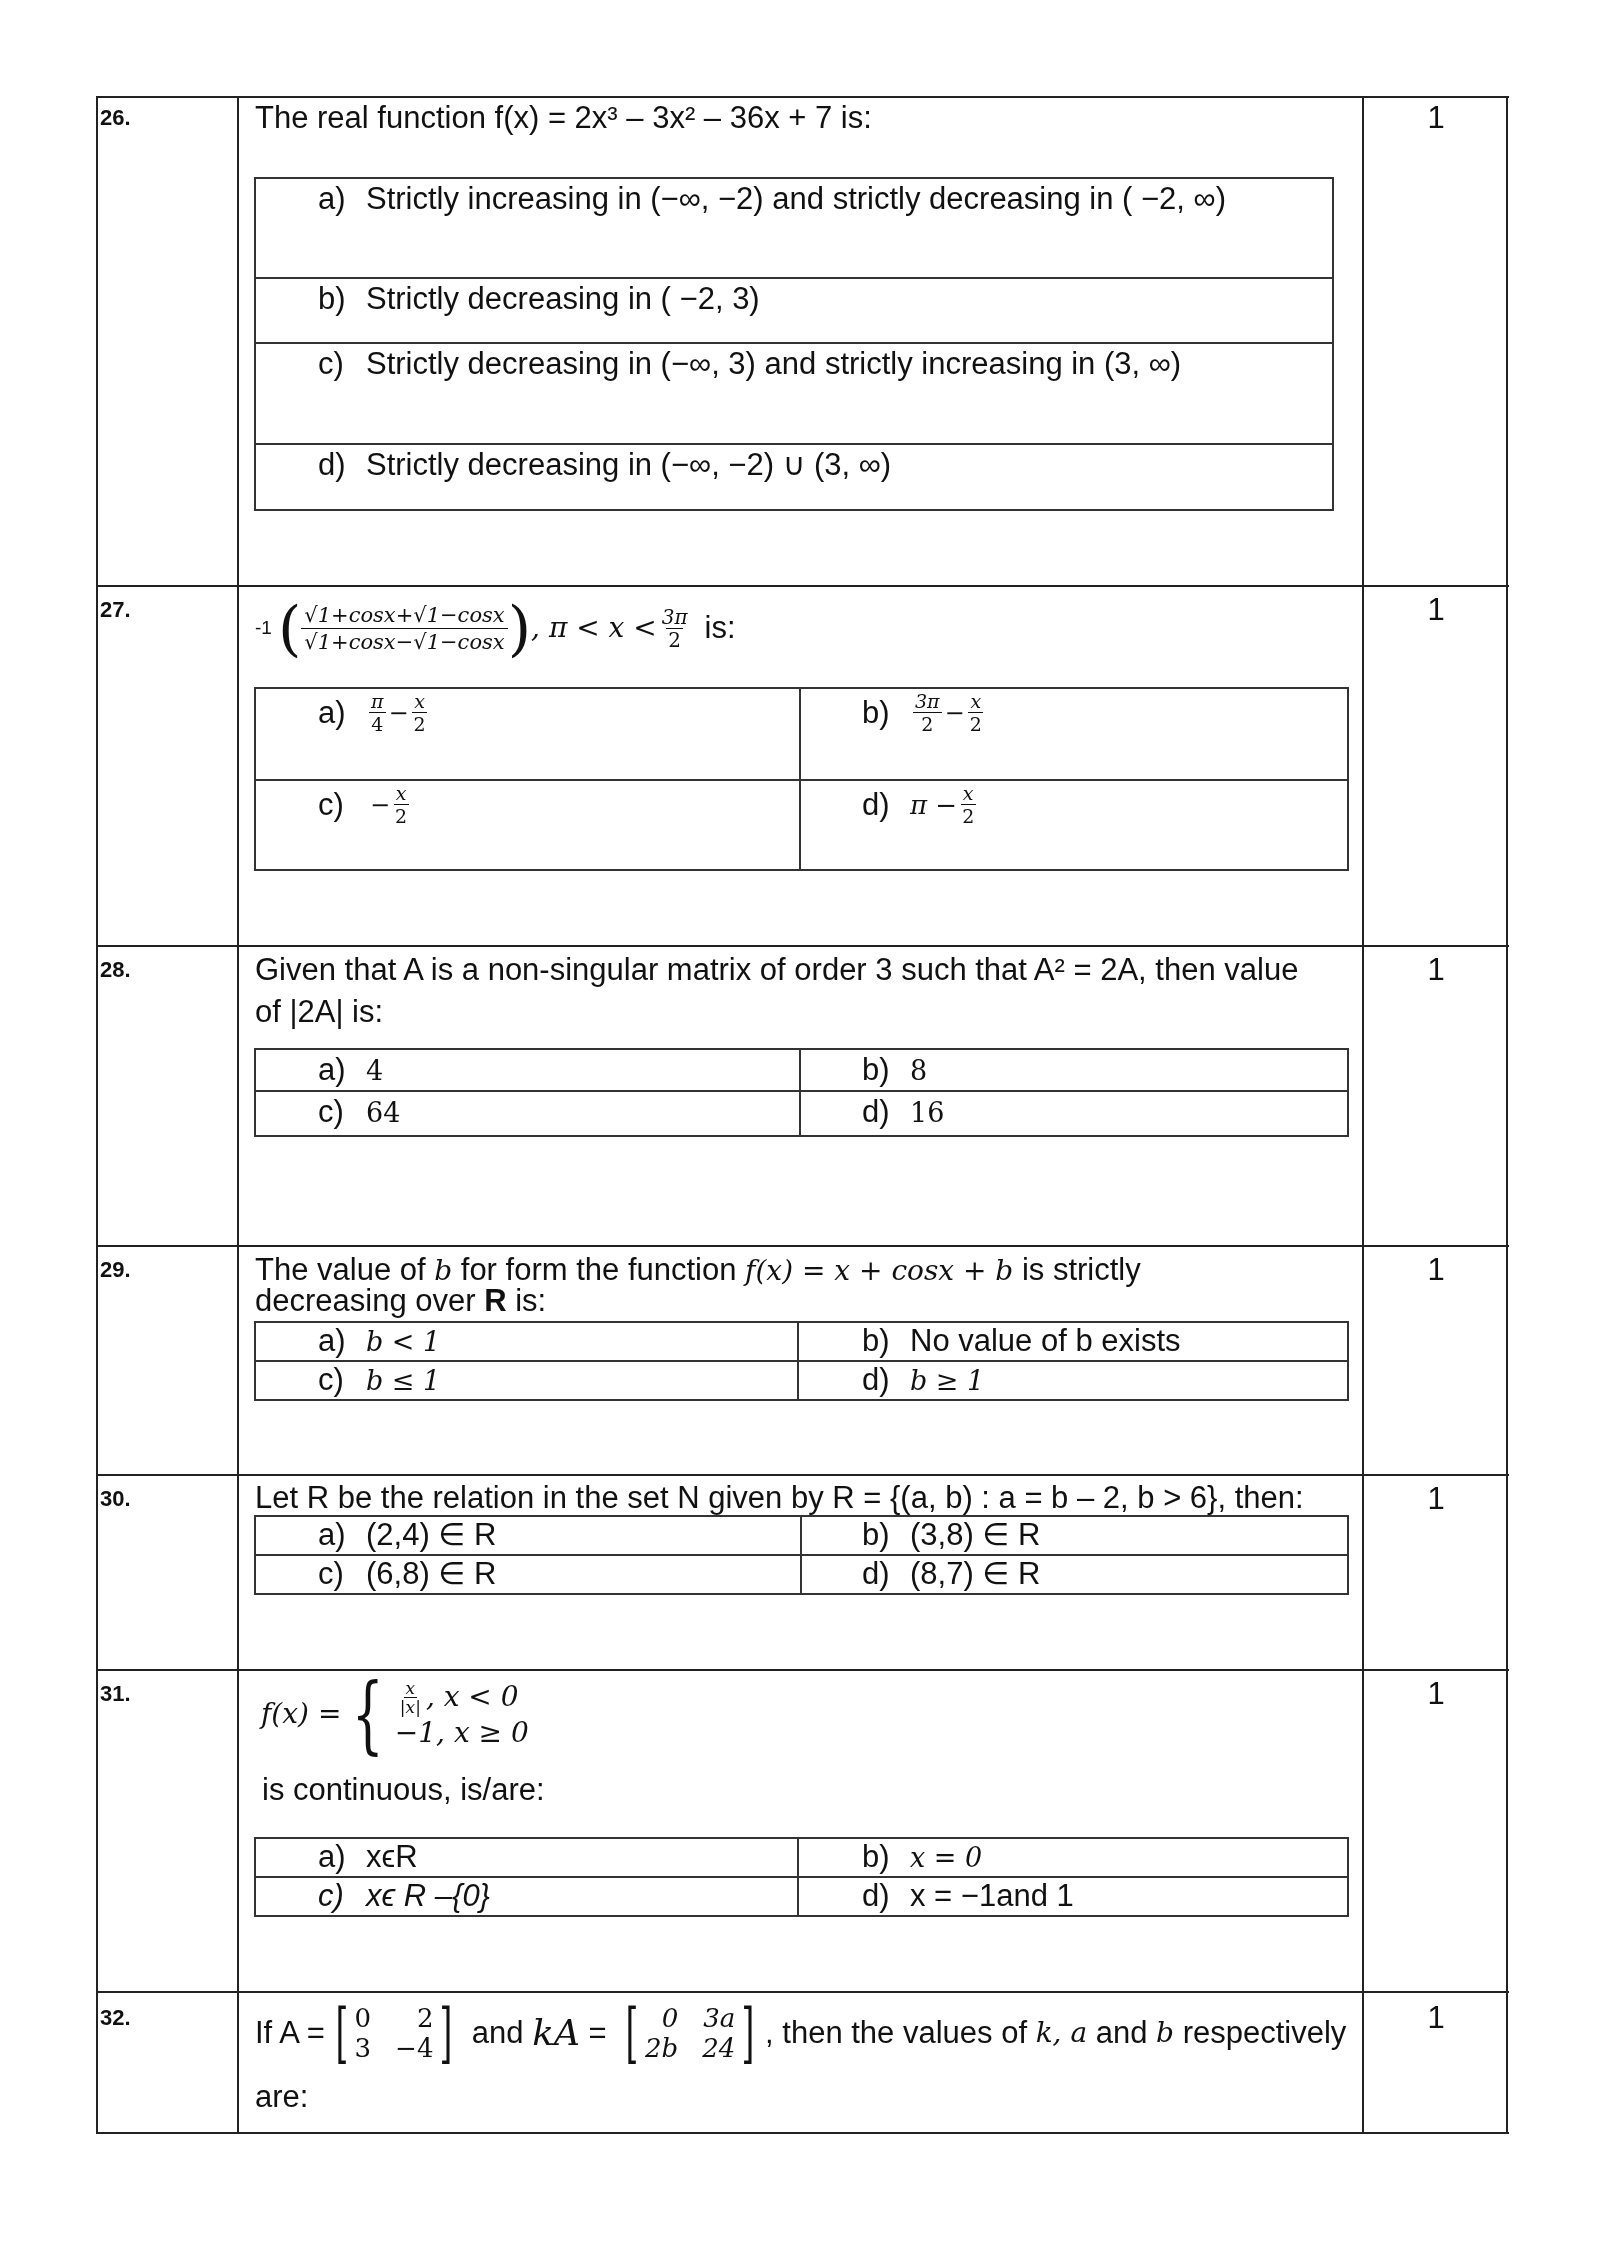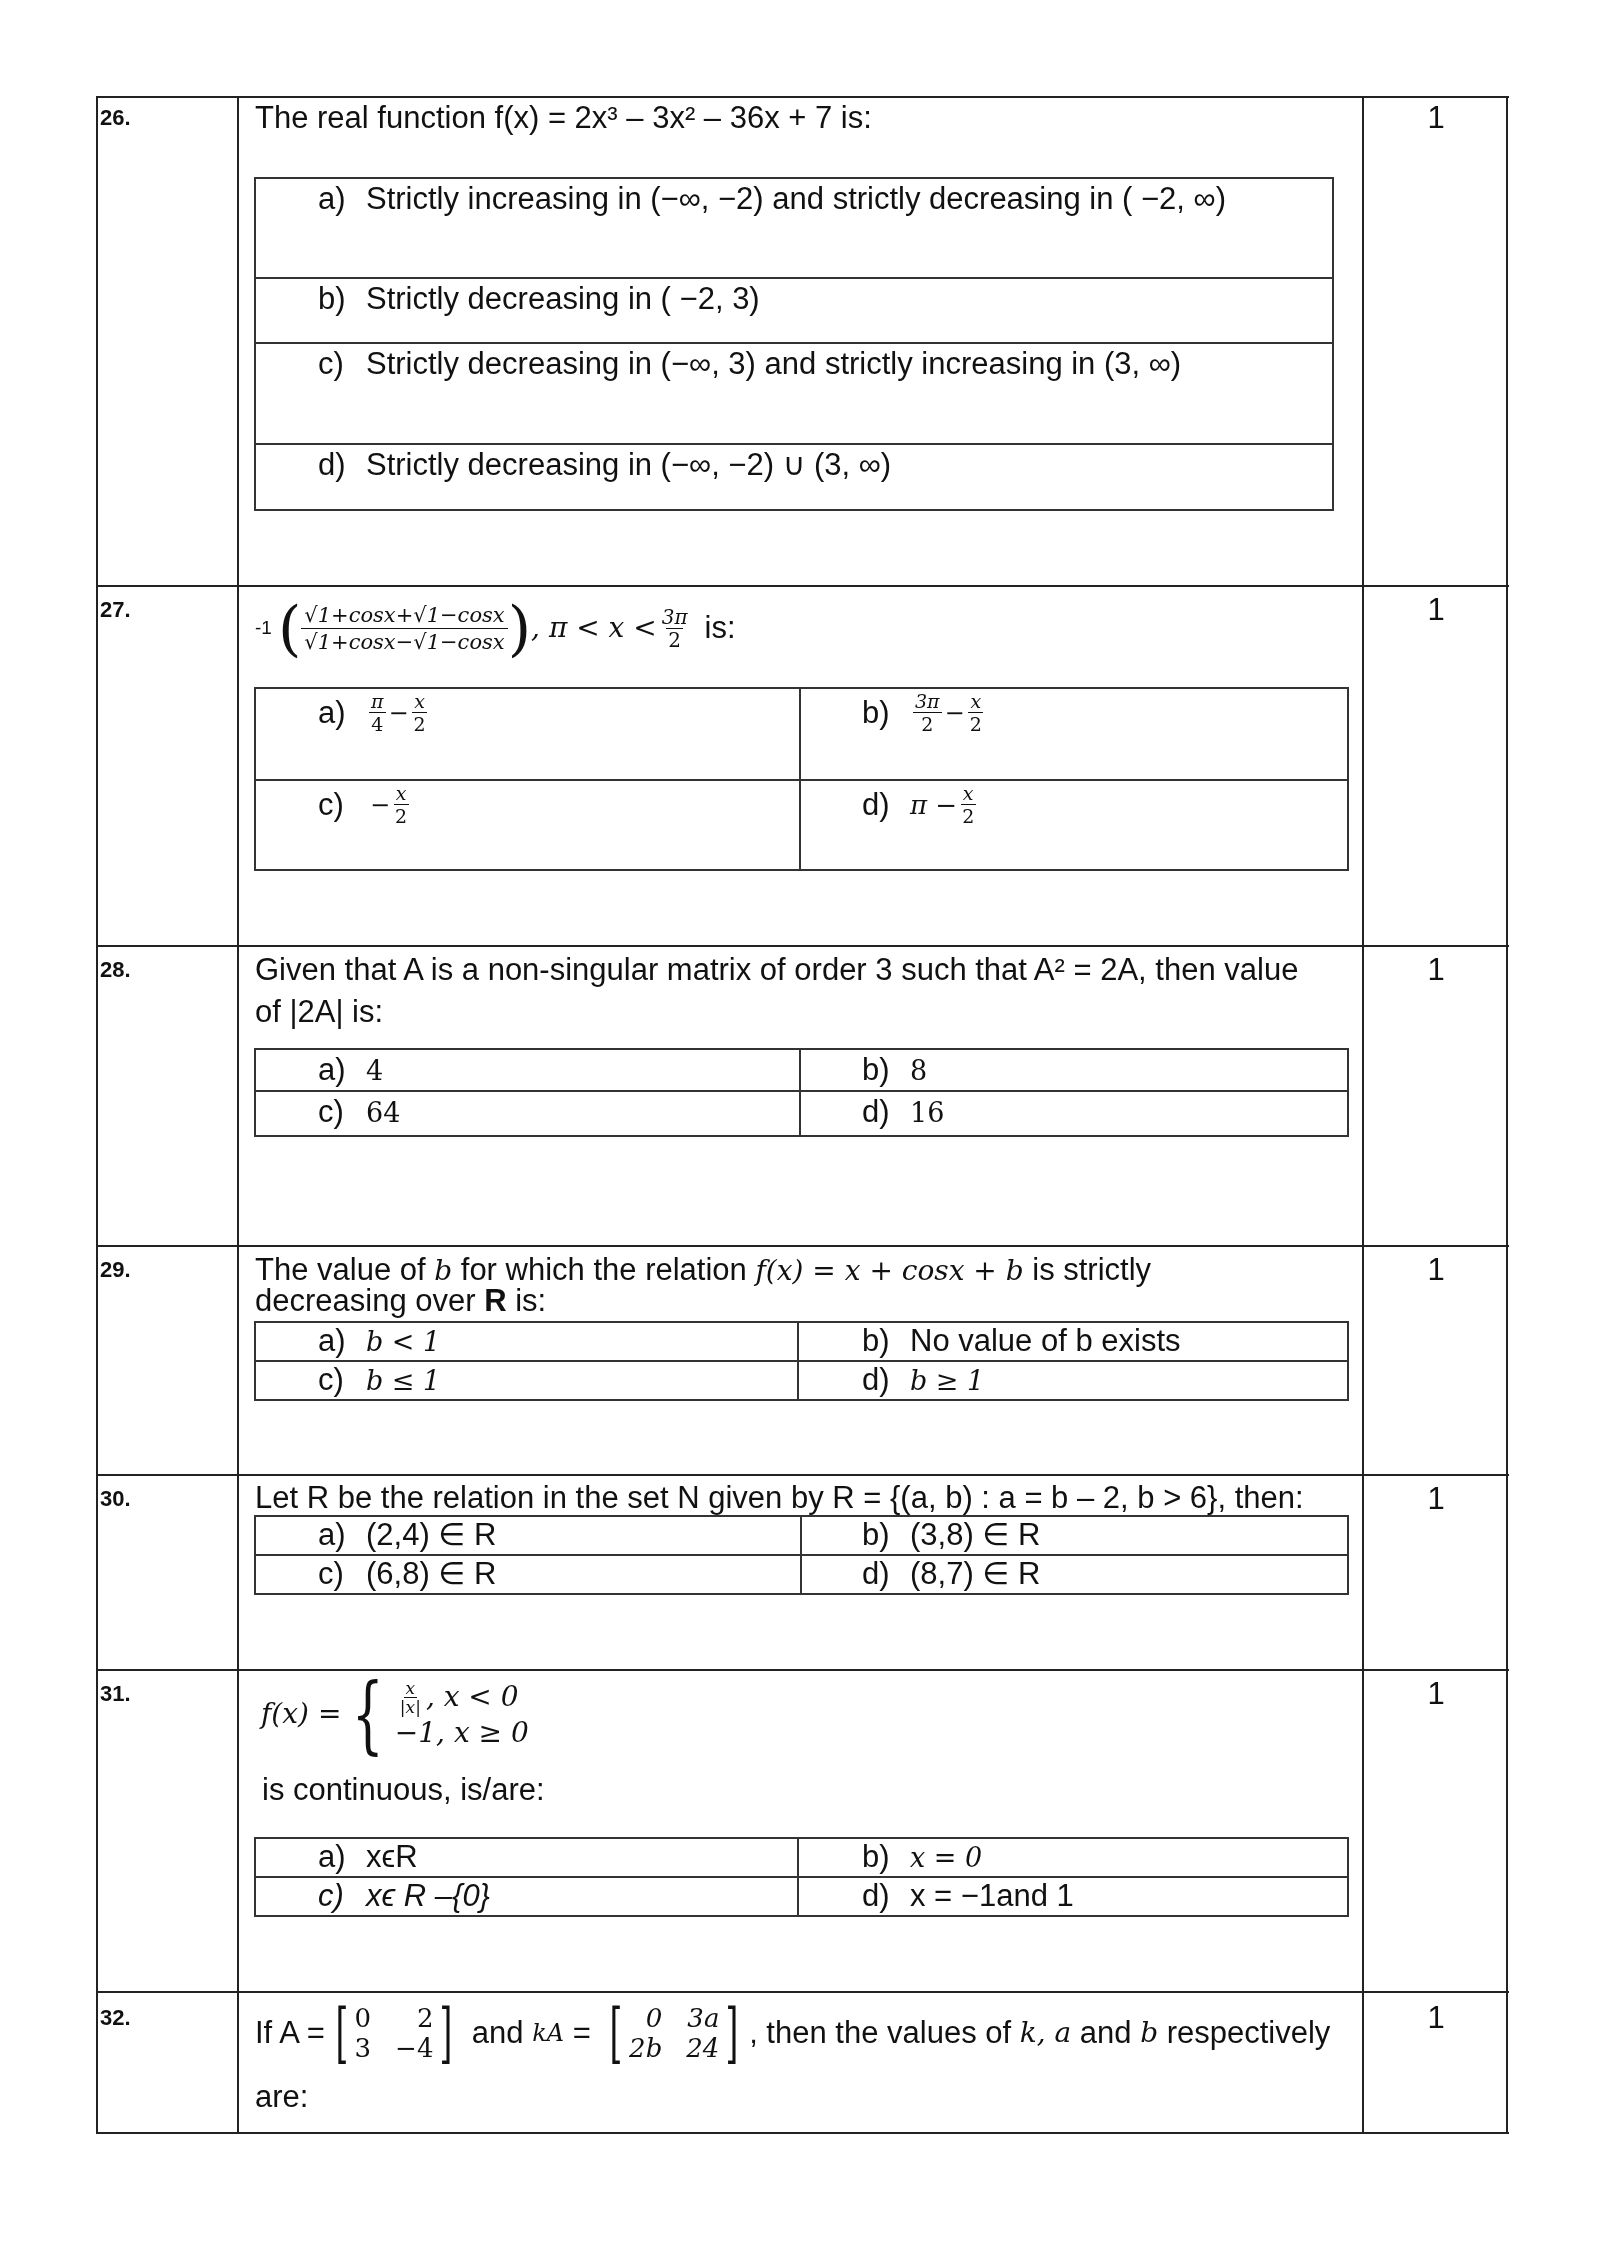--- a/index.html
+++ b/index.html
@@ -164,21 +164,21 @@
   <div class="opt" style="left:318px; top:1052px;"><span class="lbl">a)</span><span class="mathr" style="font-size:27px;">4</span></div>
   <div class="opt" style="left:862px; top:1052px;"><span class="lbl">b)</span><span class="mathr" style="font-size:27px;">8</span></div>
   <div class="opt" style="left:318px; top:1094px;"><span class="lbl">c)</span><span class="mathr" style="font-size:27px;">64</span></div>
   <div class="opt" style="left:862px; top:1094px;"><span class="lbl">d)</span><span class="mathr" style="font-size:27px;">16</span></div>
 </div>
 
 <div>
   <div class="qnum" style="left:100px; top:1252px;">29.</div>
   <div class="marks" style="left:1364px; top:1252px;">1</div>
   <div class="qtext" style="left:255px; top:1250px;">
-    <span>The value of </span><span class="math" style="font-size:28px;">b</span><span> for which the relation </span><span class="math" style="font-size:28px;">f(x) = x + cosx + b</span><span> is strictly</span>
+    <span>The value of </span><span class="math" style="font-size:28px;">b</span><span> for form the function </span><span class="math" style="font-size:28px;">f(x) = x + cosx + b</span><span> is strictly</span>
   </div>
   <div class="qtext" style="left:255px; top:1283px; line-height:36px;">
     <span>decreasing over </span><b>R</b><span> is:</span>
   </div>
   <div>
     <div class="hline thin" style="left:254px; top:1321px; width:1095px;"></div>
     <div class="hline thin" style="left:254px; top:1360px; width:1095px;"></div>
     <div class="hline thin" style="left:254px; top:1399px; width:1095px;"></div>
     <div class="vline thin" style="left:254px; top:1321px; height:80px;"></div>
     <div class="vline thin" style="left:797px; top:1321px; height:80px;"></div>
@@ -251,21 +251,21 @@
       <span class="br">[</span>
       <span class="cells">
         <span>0</span>
         <span>2</span>
         <span>3</span>
         <span>−4</span>
       </span>
       <span class="br">]</span>
     </span>
     <span style="white-space:pre;"> and </span>
-    <span class="math" style="font-size:24px;text-align:right;">kA</span>
+    <span class="math" style="font-size:36px;text-align:right;">kA</span>
     <span style="white-space:pre;"> = </span>
     <span class="matrix">
       <span class="br">[</span>
       <span class="cells math">
         <span>0</span>
         <span>3a</span>
         <span>2b</span>
         <span>24</span>
       </span>
       <span class="br">]</span>

